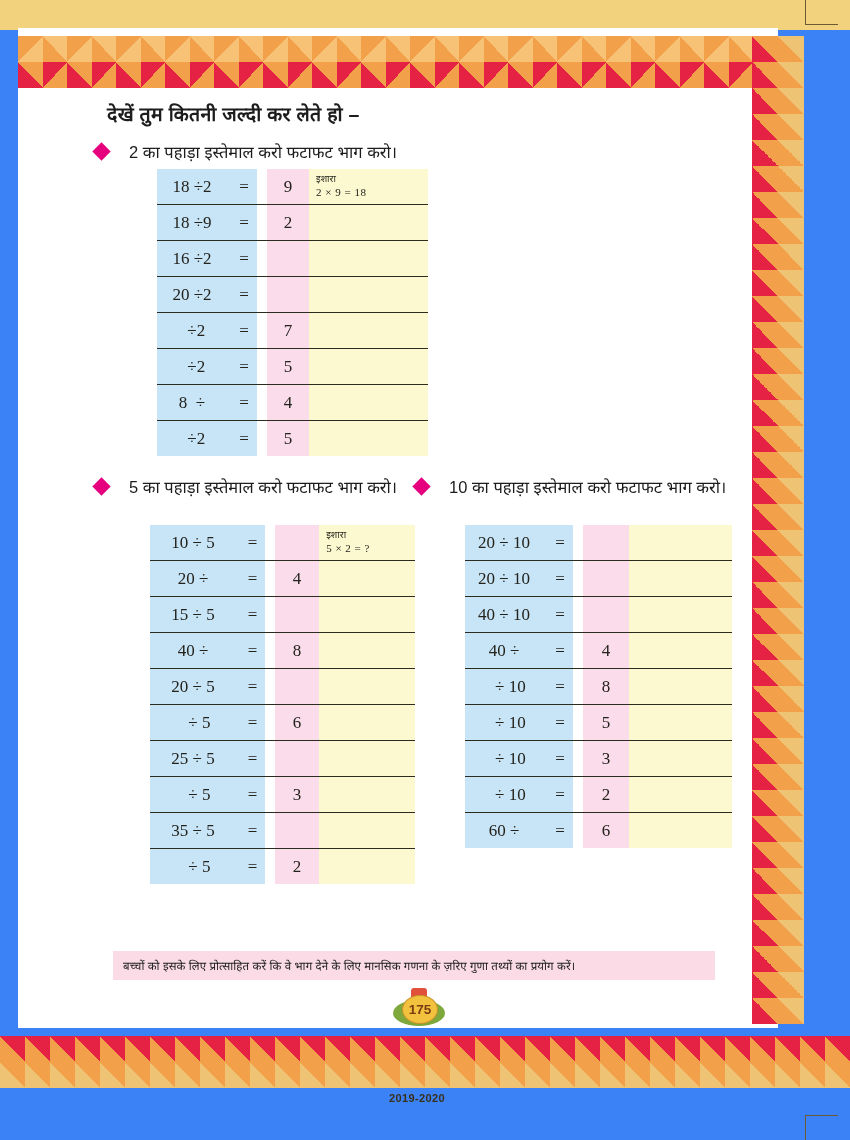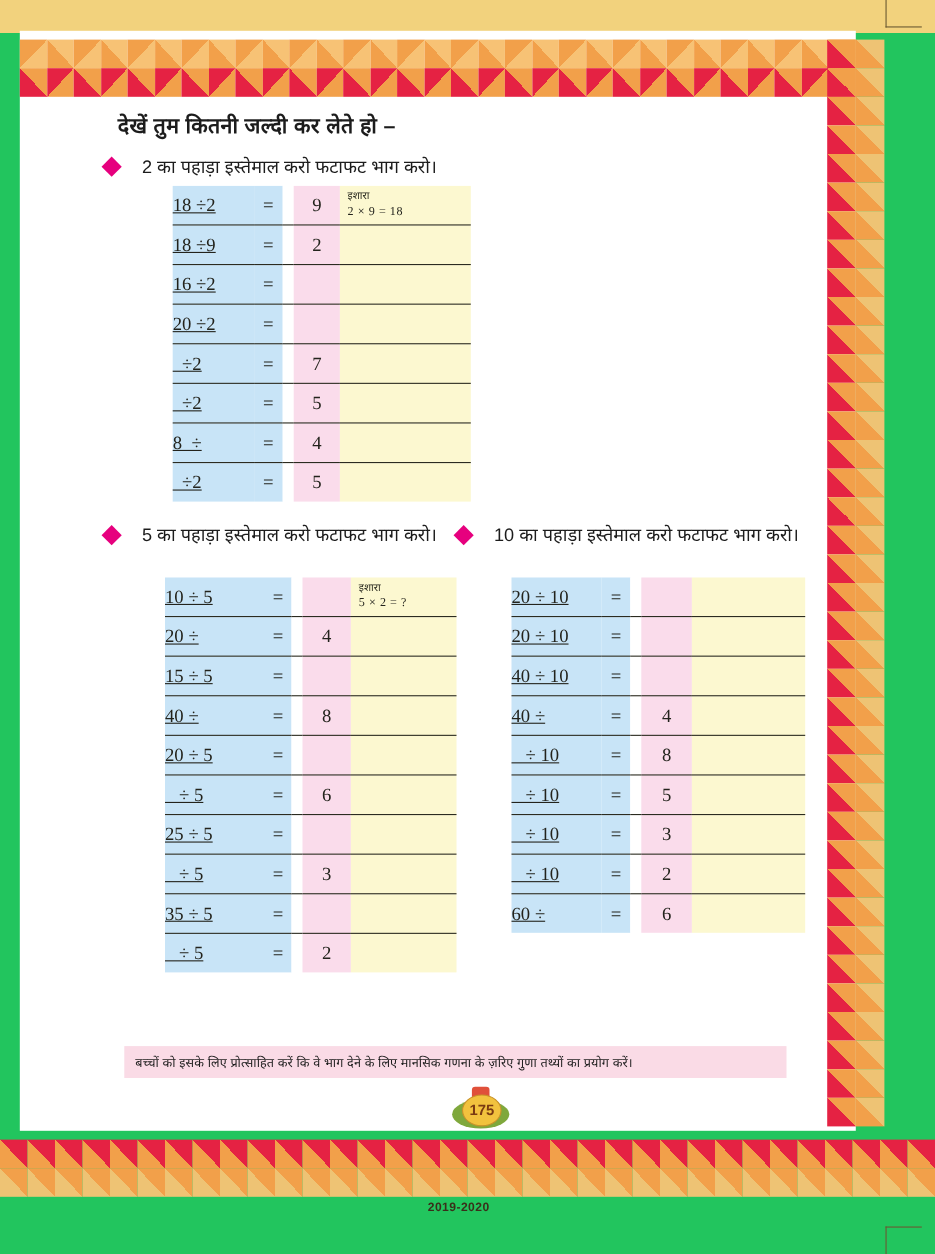--- a/index.html
+++ b/index.html
@@ -12,21 +12,21 @@
     height: 1140px;
     position: relative;
     overflow: hidden;
     font-family: "Liberation Serif", "DejaVu Serif", serif;
   }
 
   
   #page {
     position: absolute;
     inset: 0;
-    background: #22c55e;
+    background: #3b82f6;
   }
   
   #page::before{
     content:"";
     position:absolute;
     left:0; top:0; right:0; height:30px;
     background:#f2d27d;
   }
 
   
@@ -144,24 +144,23 @@
     vertical-align: middle;
     border-bottom: 1.4px solid #2b2b20;
     font-size: 17px;
     color: #23231c;
   }
   .ex-table tr:last-child td { border-bottom: none; }
 
   .c-expr {
     background: #c8e4f7;
     white-space: pre;
-    text-align: left;
+    text-align: center;
     padding-right: 4px !important;
     font-size: 17px;
-    text-decoration: underline;
   }
   .c-eq {
     background: #c8e4f7;
     text-align: center;
     width: 26px;
   }
   .c-gap {
     background: #ffffff;
     width: 10px;
   }
@@ -225,21 +224,21 @@
     font-size: 11.5px;
     color: #1c1c1c;
     font-family: "Liberation Sans", "DejaVu Sans", sans-serif;
     letter-spacing: .1px;
     box-sizing: border-box;
   }
 
   
   #page-number-badge {
     position: absolute;
-    left: 411px;
+    left: 393px;
     top: 990px;
     width: 52px;
     height: 40px;
   }
   #page-number-badge .leaf {
     position: absolute;
     left: 0; top: 10px;
     width: 52px; height: 26px;
     background: #7fa83c;
     border-radius: 50%;

